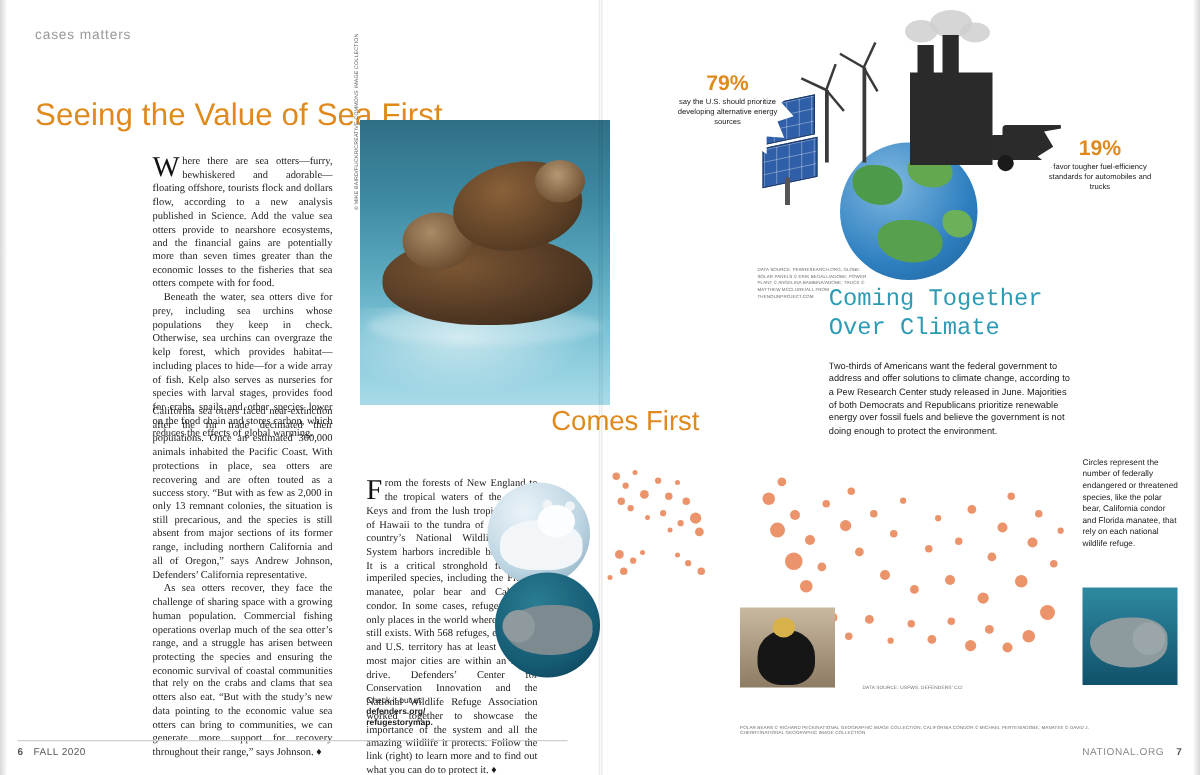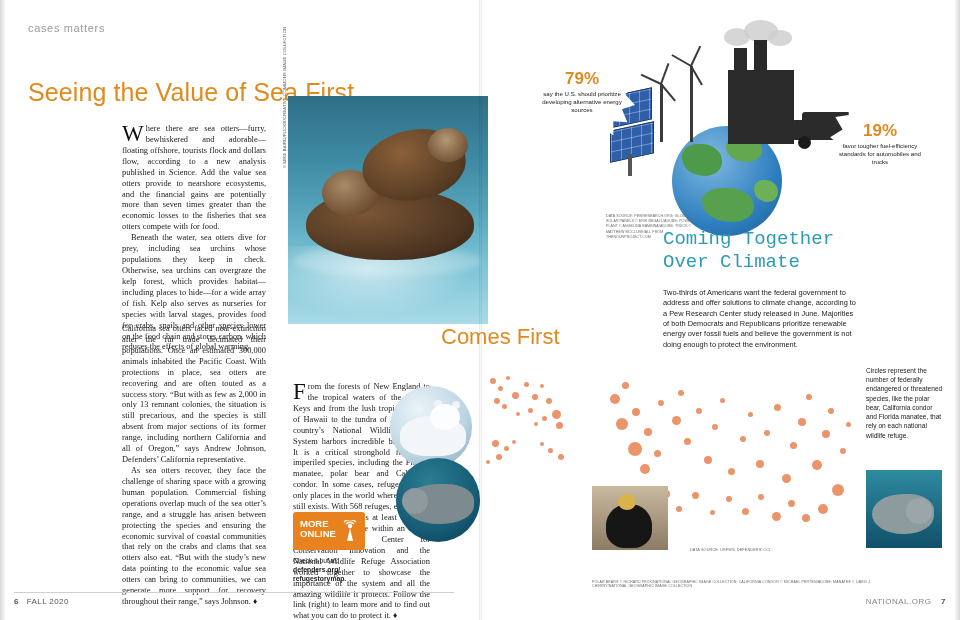--- a/index.html
+++ b/index.html
@@ -104,21 +104,21 @@
   .photo-credit-v{
     position:absolute;left:282px;top:168px;
     transform:rotate(-90deg);
     transform-origin:left top;
     font-family:"Liberation Sans", sans-serif;
     font-size:4.2px;letter-spacing:0.04em;color:#555;
     white-space:nowrap;
   }
 
   
-  .climate-art{position:absolute;left:492px;top:26px;width:448px;height:210px;}
+  .climate-art{position:absolute;left:492px;top:14px;width:448px;height:210px;}
   .globe{
     position:absolute;left:180px;top:100px;width:110px;height:110px;border-radius:50%;
     background:radial-gradient(circle at 36% 30%, #7fb8e0, #2e7fc0 62%, #1d5f96 100%);
     overflow:hidden;
   }
   .land{position:absolute;background:#4e9a4b;border-radius:40% 55% 45% 60%;}
   .l1{left:10px;top:18px;width:40px;height:32px;}
   .l2{left:54px;top:10px;width:36px;height:26px;background:#63a84f;}
   .l3{left:30px;top:62px;width:52px;height:34px;background:#57a04d;}
   .l4{left:82px;top:54px;width:24px;height:22px;background:#6cb05a;}
@@ -484,32 +484,20 @@
 
   <div class="condor-photo">
     <div class="condor-body"></div>
     <div class="condor-head"></div>
   </div>
   <div class="manatee2-photo">
     <div class="mn2-body"></div>
     <div class="mn2-head"></div>
   </div>
 
-  <div class="more-online">
-    <div class="mo1" style="white-space:pre-line;">MORE
-ONLINE</div>
-    <div class="mo-icon">
-      <svg viewBox="0 0 16 22" width="16" height="22" aria-hidden="true">
-        <circle cx="8" cy="6" r="2.2" fill="#ffffff"></circle>
-        <path d="M4 4 A5.5 5.5 0 0 1 12 4" stroke="#ffffff" stroke-width="1.3" fill="none"></path>
-        <path d="M2 2 A8.5 8.5 0 0 1 14 2" stroke="#ffffff" stroke-width="1.3" fill="none"></path>
-        <path d="M8 8 L5 21 L11 21 Z" fill="#ffffff"></path>
-      </svg>
-    </div>
-  </div>
   <div class="checkit">
     <span>Check it out at:</span><br>
     <span class="bold" style="white-space:pre-line;">defenders.org/
 refugestorymap.</span>
   </div>
 
   <div class="bottom-credit">POLAR BEARS © RICHARD PECK/NATIONAL GEOGRAPHIC IMAGE COLLECTION; CALIFORNIA CONDOR © MICHAEL PERTEN/ADOBE; MANATEE © DAVID J. CHERRY/NATIONAL GEOGRAPHIC IMAGE COLLECTION</div>
 
   <div class="footer-rule"></div>
   <div class="folio-l">

